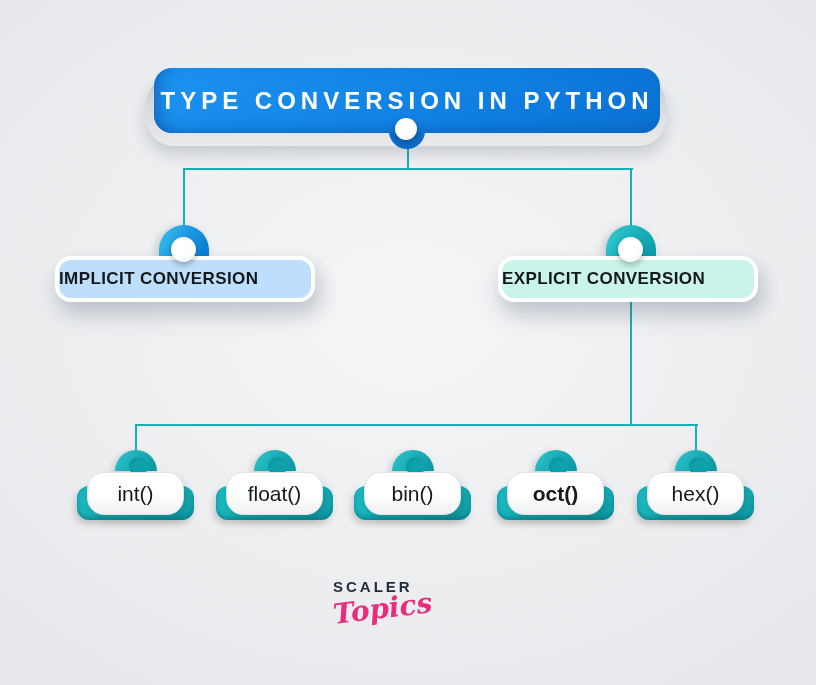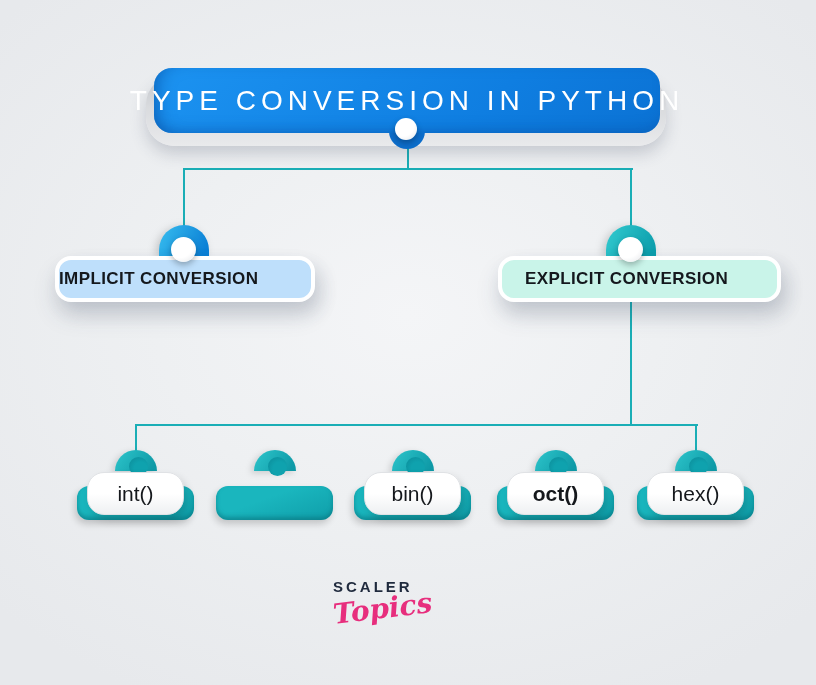--- a/index.html
+++ b/index.html
@@ -25,21 +25,21 @@
     background:linear-gradient(180deg,#c3c6cc 0%,#d9dbde 45%,#e9eaec 100%);
     box-shadow:0 8px 16px rgba(60,70,90,.22);
   }
   .banner{
     position:absolute;left:154px;top:68px;width:506px;height:65px;border-radius:18px;
     background:linear-gradient(135deg,#1c93f1 0%,#0f7ee1 65%,#0b72d4 100%);
     box-shadow:inset 12px 0 16px -8px rgba(9,86,170,.65), inset 0 -10px 14px -8px rgba(9,86,170,.5);
     display:flex;align-items:center;justify-content:center;
   }
   .banner-title{
-    color:#ffffff;font-size:28px;font-weight:normal;letter-spacing:5px;white-space:nowrap;
+    color:#ffffff;font-size:24px;font-weight:bold;letter-spacing:5px;white-space:nowrap;
   }
   .bump{
     position:absolute;left:389px;top:113px;width:36px;height:36px;border-radius:50%;
     background:#0c6dcb;
   }
   .ball{
     position:absolute;border-radius:50%;
     background:radial-gradient(circle at 35% 30%, #ffffff 55%, #e4e6e9 100%);
     box-shadow:0 3px 6px rgba(0,0,0,.28);
   }
@@ -55,21 +55,21 @@
   .arch-explicit{left:606px;top:225px;background:linear-gradient(115deg,#2fc6cc 10%,#0d9fad 90%);}
 
   
   .node{
     position:absolute;top:256px;width:252px;height:38px;border-radius:16px;border:4px solid #ffffff;
     box-shadow:6px 10px 18px rgba(50,65,90,.16), 0 14px 24px rgba(50,65,90,.12);
     display:flex;align-items:center;justify-content:flex-start;
     font-size:17px;font-weight:bold;letter-spacing:.4px;color:#14181d;white-space:nowrap;
   }
   .node-implicit{left:55px;background:#bedffb;}
-  .node-explicit{left:498px;background:#c9f4e9;padding-left:23px;}
+  .node-explicit{left:498px;background:#c9f4e9;}
 
   
   .leaf{position:absolute;top:450px;width:117px;height:76px;}
   .leaf-arch{
     position:absolute;left:38px;top:0;width:42px;height:21px;border-radius:42px 42px 0 0;
     background:linear-gradient(125deg,#28bec5 15%,#0e99a6 90%);
     filter:drop-shadow(-3px 2px 3px rgba(0,0,0,.15));
   }
   .leaf-knob{
     position:absolute;left:52px;top:7px;width:19px;height:19px;border-radius:50%;
@@ -136,20 +136,23 @@
     <div class="leaf-tray"></div>
     <div class="leaf-box">
       <span>int()</span>
     </div>
   </div>
 
   <div class="leaf" style="left:216px;">
     <div class="leaf-arch"></div>
     <div class="leaf-knob"></div>
     <div class="leaf-tray"></div>
+    <div class="leaf-box">
+      <span>float()</span>
+    </div>
   </div>
 
   <div class="leaf" style="left:354px;">
     <div class="leaf-arch"></div>
     <div class="leaf-knob"></div>
     <div class="leaf-tray"></div>
     <div class="leaf-box">
       <span>bin()</span>
     </div>
   </div>

